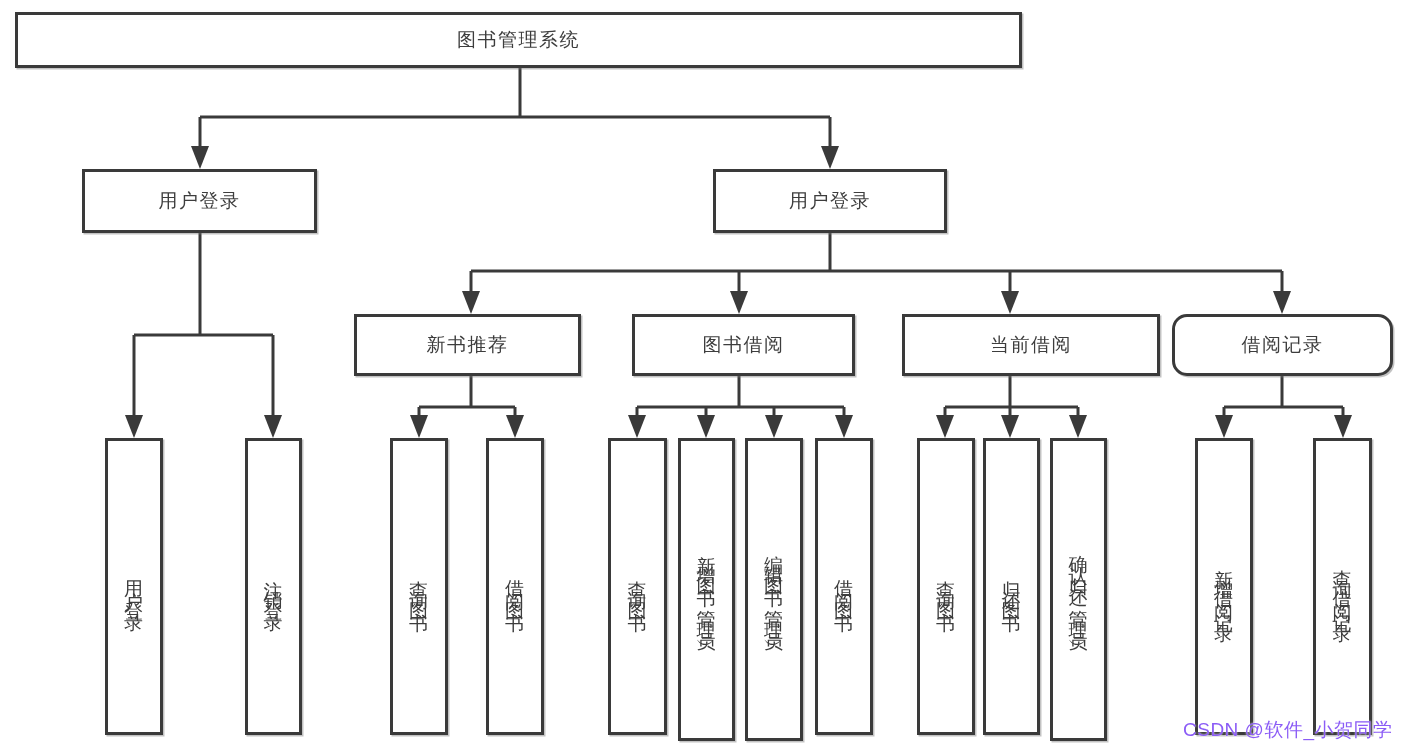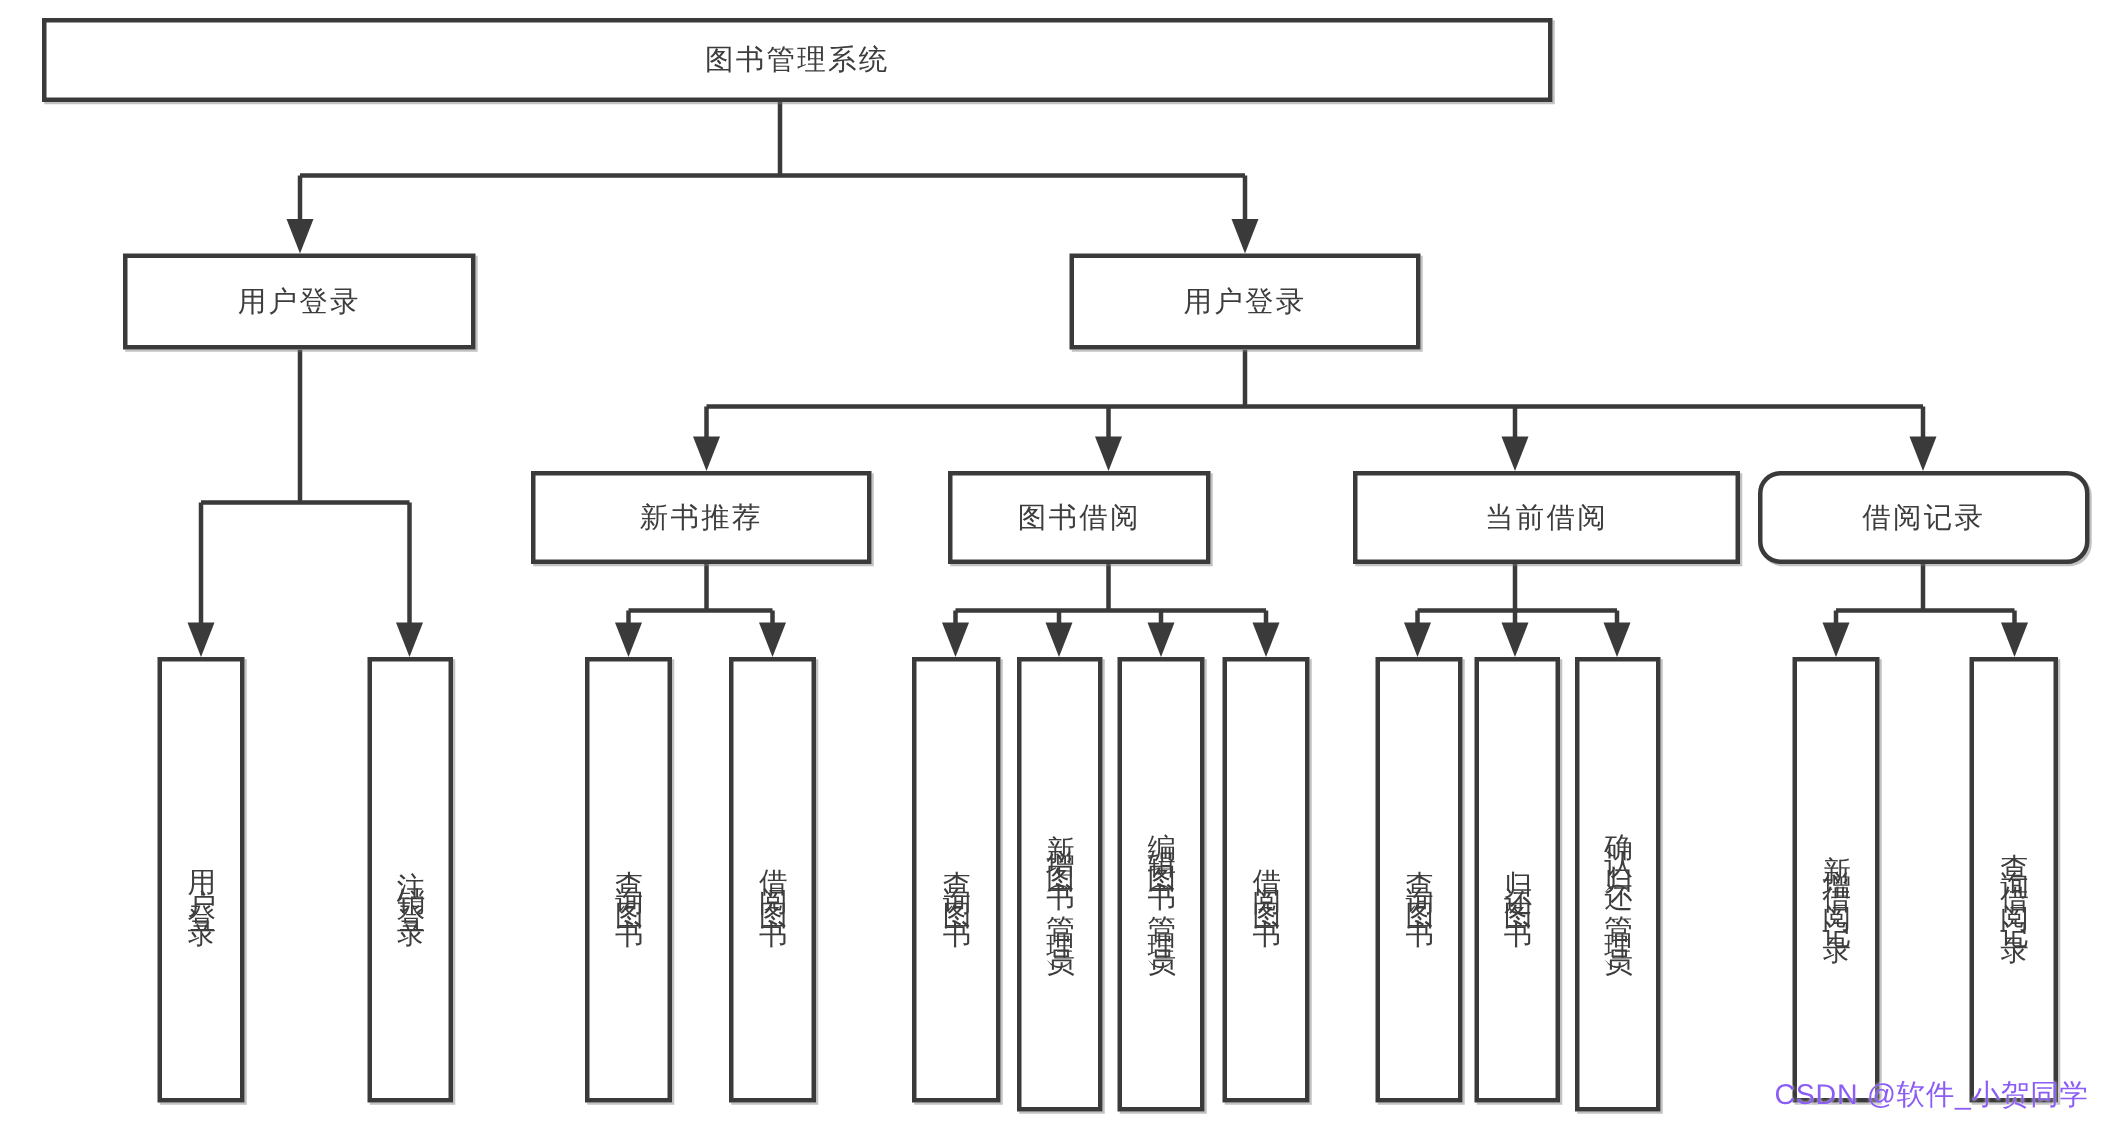--- a/index.html
+++ b/index.html
@@ -80,35 +80,35 @@
     <line x1="1078" y1="407" x2="1078" y2="420"></line>
     <polygon points="1069,415 1087,415 1078,438"></polygon>
 
     <path d="M1282 376 V407 M1224 407 H1343"></path>
     <line x1="1224" y1="407" x2="1224" y2="420"></line>
     <polygon points="1215,415 1233,415 1224,438"></polygon>
     <line x1="1343" y1="407" x2="1343" y2="420"></line>
     <polygon points="1334,415 1352,415 1343,438"></polygon>
   </svg>
 
-  <div class="node" style="left:15px;top:12px;width:1007px;height:56px;margin-left:13px;">
+  <div class="node" style="left:15px;top:12px;width:1007px;height:56px;">
     <span class="h-label">图书管理系统</span>
   </div>
 
   <div class="node" style="left:82px;top:169px;width:235px;height:64px;">
     <span class="h-label">用户登录</span>
   </div>
   <div class="node" style="left:713px;top:169px;width:234px;height:64px;">
     <span class="h-label">用户登录</span>
   </div>
 
   <div class="node" style="left:354px;top:314px;width:227px;height:62px;">
     <span class="h-label">新书推荐</span>
   </div>
-  <div class="node" style="left:632px;top:314px;width:175px;height:62px;">
+  <div class="node" style="left:632px;top:314px;width:223px;height:62px;">
     <span class="h-label">图书借阅</span>
   </div>
   <div class="node" style="left:902px;top:314px;width:258px;height:62px;">
     <span class="h-label">当前借阅</span>
   </div>
   <div class="node" style="left:1172px;top:314px;width:221px;height:62px;border-radius:15px;">
     <span class="h-label">借阅记录</span>
   </div>
 
   <div class="node" style="left:105px;top:438px;width:58px;height:297px;">

